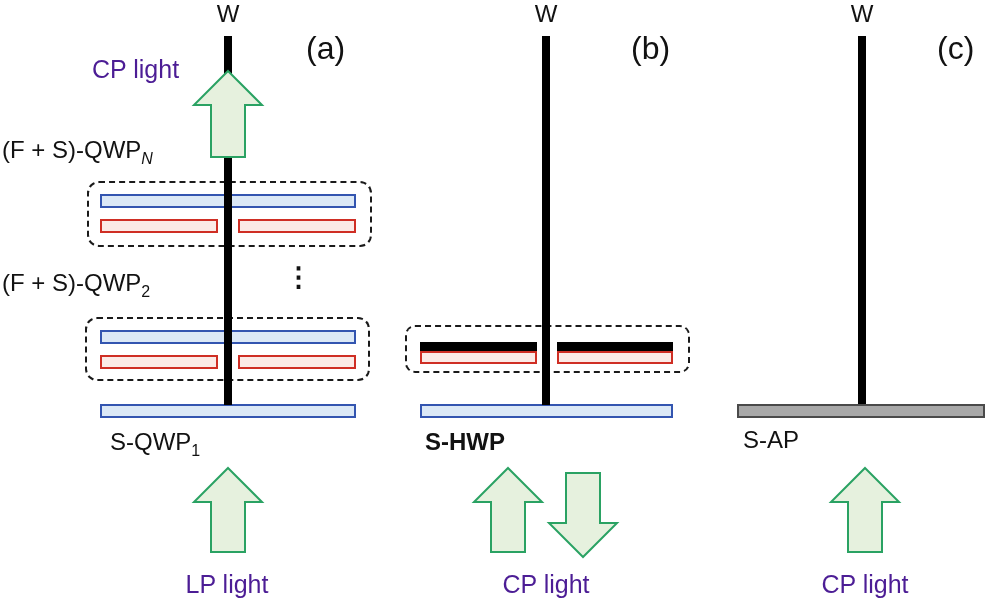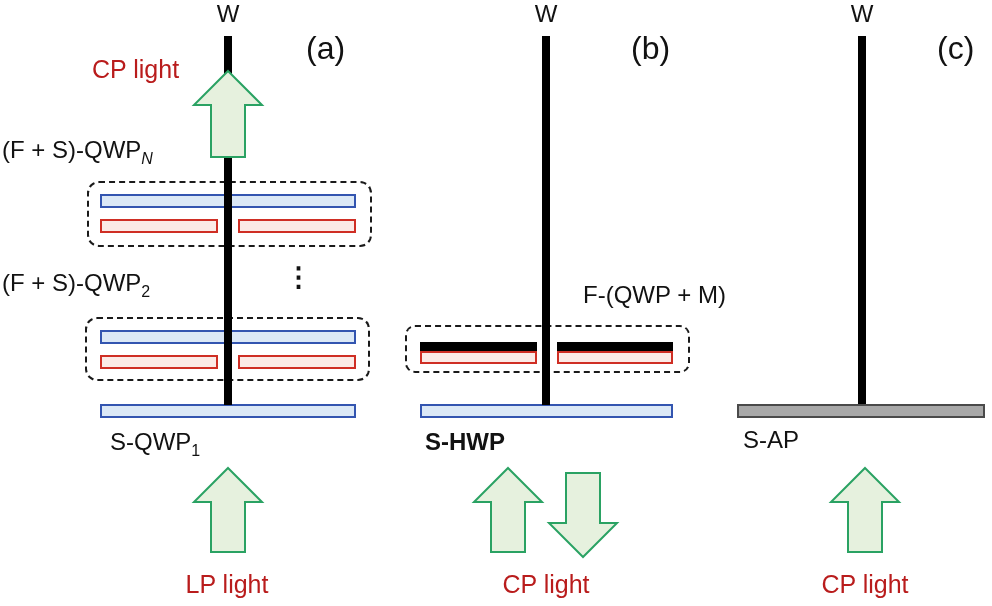--- a/index.html
+++ b/index.html
@@ -20,21 +20,21 @@
     position:absolute; box-sizing:border-box; border:2px dashed #1a1a1a;
     border-radius:12px; z-index:0;
   }
   
   .t { position:absolute; white-space:nowrap; z-index:4; }
   .w-label   { font-size:24px; text-align:center; width:50px; }
   .panel-letter { font-size:32px; }
   .comp-label { font-size:24px; }
   .sub { font-size:16px; vertical-align:-6px; }
   .sub.it { font-style:italic; }
-  .light-label { font-size:25px; color:#b91c1c; text-align:center; width:110px; }
+  .light-label { font-size:25px; color:#4c1d95; text-align:center; width:110px; }
   .ellipsis { font-size:27px; font-weight:bold; letter-spacing:0; }
   
   svg.arrow { position:absolute; z-index:3; overflow:visible; }
 </style>
 </head>
 <body>
 
 <div id="figure">
 
   <div class="t w-label" style="left:203px; top:0px;">W</div>
@@ -66,21 +66,20 @@
 
   <svg class="arrow" style="left:192px; top:467px;" width="72" height="86" viewBox="0 0 72 86">
     <polygon points="36,1 70,35 53,35 53,85 19,85 19,35 2,35" fill="#e6f1de" stroke="#2aa263" stroke-width="2"></polygon>
   </svg>
   <div class="t light-label" style="left:172px; top:570px;">LP light</div>
 
   <div class="t w-label" style="left:521px; top:0px;">W</div>
   <div class="vline" style="left:542px; top:36px; height:369px;"></div>
   <div class="t panel-letter" style="left:631px; top:30px;">(b)</div>
 
-  <div class="t comp-label" style="left:583px; top:281px;">F-(QWP + M)</div>
 
   <div class="dashed-box" style="left:405px; top:325px; width:285px; height:48px; border-radius:10px;"></div>
   <div class="bar black" style="left:420px; top:342px; width:117px; height:9px;"></div>
   <div class="bar black" style="left:557px; top:342px; width:116px; height:9px;"></div>
   <div class="bar red" style="left:420px; top:351px; width:117px; height:13px;"></div>
   <div class="bar red" style="left:557px; top:351px; width:116px; height:13px;"></div>
 
   <div class="bar blue" style="left:420px; top:404px; width:253px; height:14px;"></div>
   <div class="t comp-label" style="left:425px; top:428px;font-weight:bold;">S-HWP</div>
 

